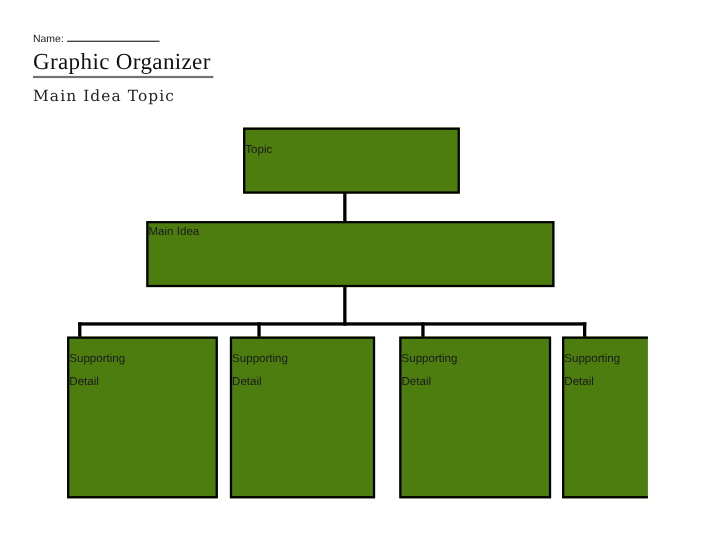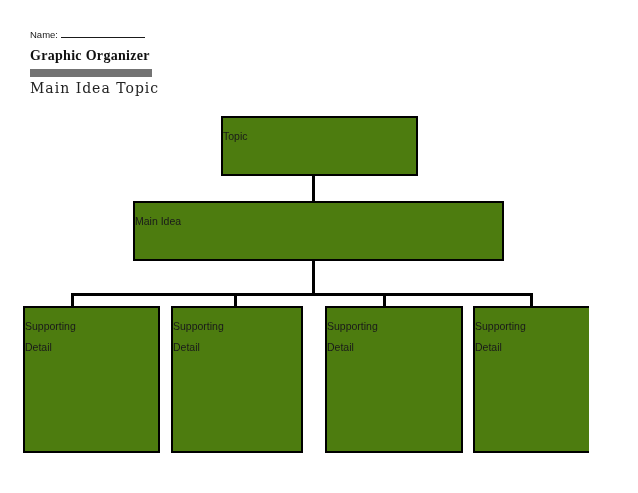--- a/index.html
+++ b/index.html
@@ -32,26 +32,26 @@
     margin-left: 3px;
     border-bottom: 1px solid #1a1a1a;
     vertical-align: baseline;
   }
   .doc-title {
     position: absolute;
     left: 30px;
     top: 45px;
     margin: 0;
     font-family: "Liberation Serif", serif;
-    font-weight: bold;
-    font-size: 14px;
+    font-weight: normal;
+    font-size: 21px;
     line-height: 22px;
     letter-spacing: 0.3px;
     color: #111111;
-    border-bottom: 8px solid #737373;
+    border-bottom: 2px solid #737373;
     padding: 0 2px 2px 0;
     display: inline-block;
   }
   .doc-subtitle {
     position: absolute;
     left: 30px;
     top: 80px;
     margin: 0;
     font-family: "DejaVu Serif", serif;
     font-weight: normal;
@@ -65,22 +65,22 @@
     position: absolute;
     box-sizing: border-box;
     border: 2.5px solid #000000;
     background: #4d7c0f;
     text-align: left;
     font-size: 10.5px;
     color: #1a1a1a;
   }
   .node .lbl { display: block; }
   .topic-box   { left: 221px; top: 116px; width: 197px; height: 60px; padding-top: 10px; line-height: 17px; }
-  .main-box    { left: 133px; top: 201px; width: 371px; height: 60px; padding-top: 10px; line-height: 17px; }
-  .sup-box     { top: 306px; height: 147px; padding-top: 8px; line-height: 21px; }
+  .main-box    { left: 133px; top: 201px; width: 371px; height: 60px; line-height: 17px; }
+  .sup-box     { top: 306px; height: 147px; padding-top: 8px; line-height: 21px; margin-left: 38px; }
   .sup-1 { left: 23px;  width: 137px; }
   .sup-2 { left: 171px; width: 132px; }
   .sup-3 { left: 325px; width: 138px; }
   .sup-4 { left: 473px; width: 142px; }
   .line {
     position: absolute;
     background: #000000;
   }
   .v-topic  { left: 312px; top: 175px; width: 3px; height: 27px; }
   .v-main   { left: 312px; top: 260px; width: 3px; height: 36px; }

